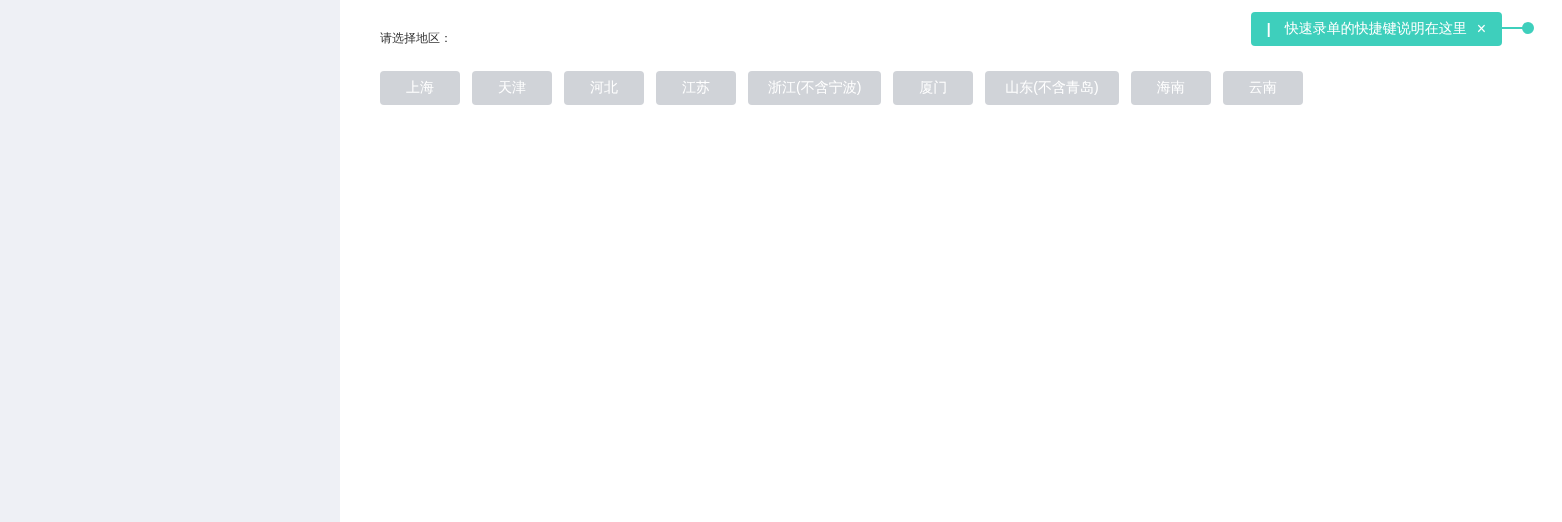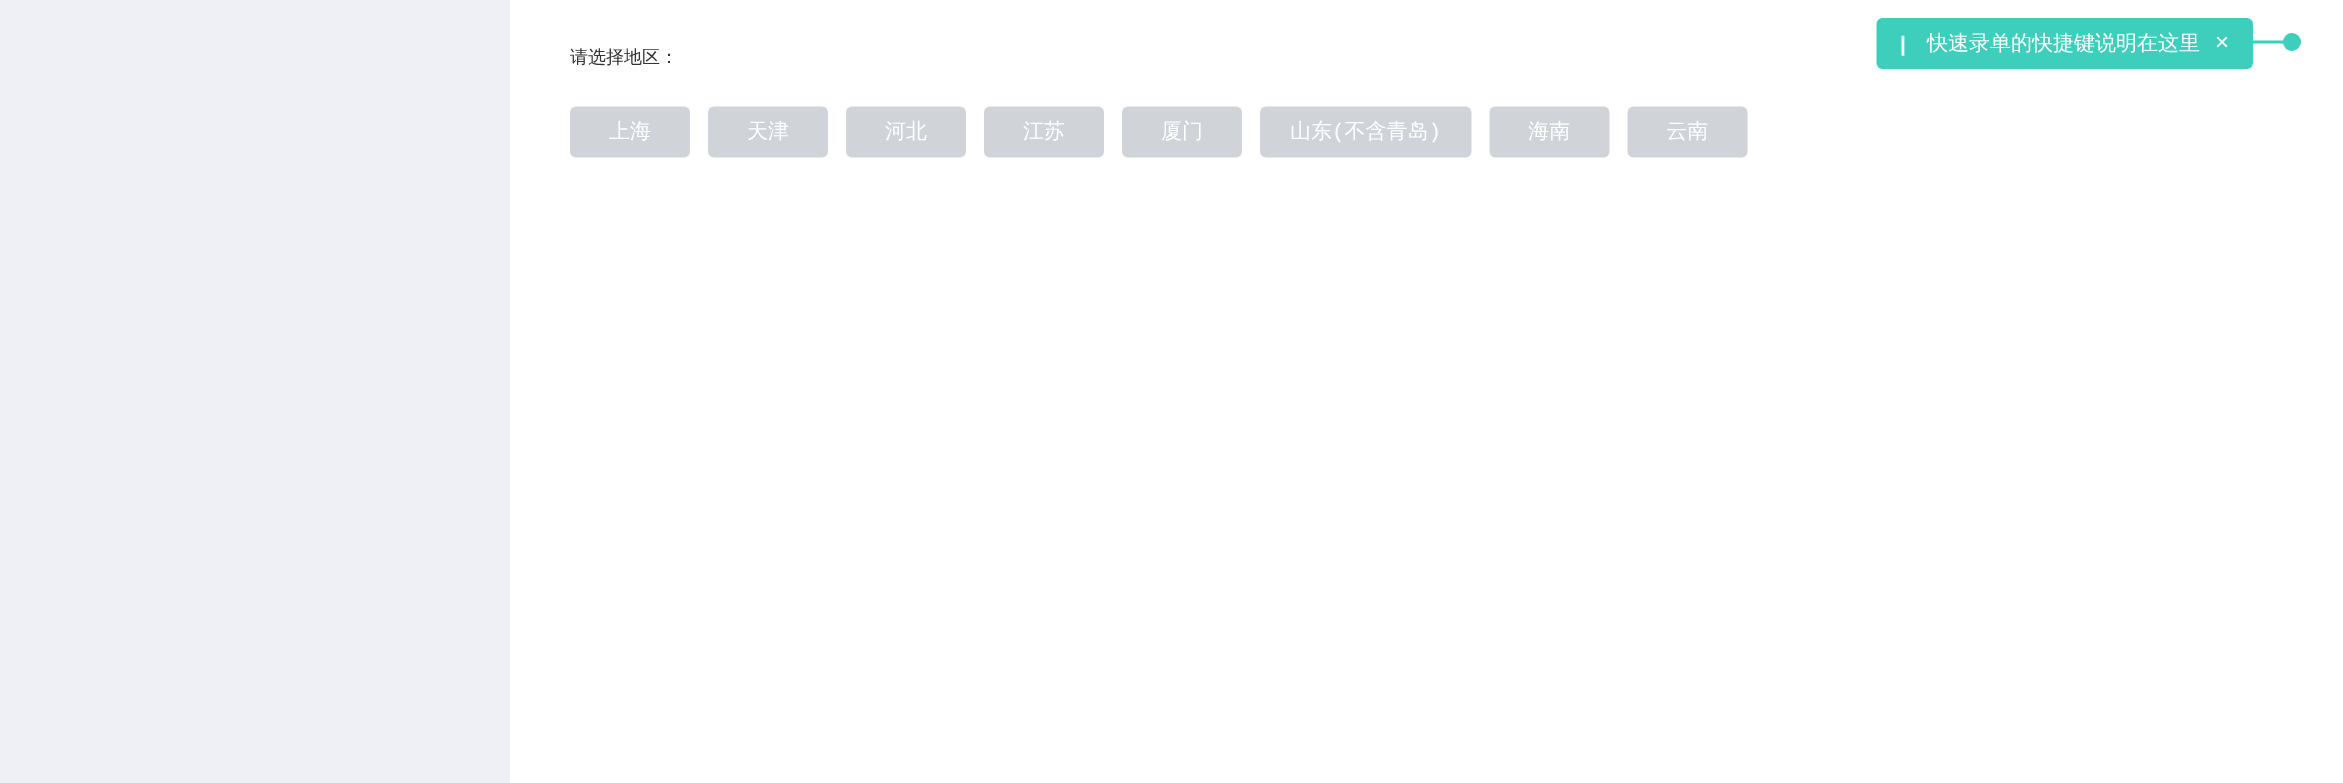--- a/index.html
+++ b/index.html
@@ -52,21 +52,21 @@
     .region-btn {
       background: #d0d3d8;
       color: #fff;
       border: none;
       border-radius: 4px;
       padding: 8px 20px;
       font-size: 14px;
       cursor: pointer;
       min-width: 80px;
       text-align: center;
-      font-family: Liberation Mono, monospace;
+      font-family: Liberation Sans, sans-serif;
     }
 
     
     .tooltip-banner {
       position: absolute;
       top: 12px;
       right: 60px;
       background: #3ecfbc;
       color: #fff;
       padding: 8px 16px;
@@ -121,20 +121,21 @@
 <div class="left-panel"></div>
 
 <div class="main-content">
   <div class="page-title">请选择地区：</div>
 
   <div class="region-buttons">
   <button class="region-btn">上海</button>
       <button class="region-btn">天津</button>
       <button class="region-btn">河北</button>
       <button class="region-btn">江苏</button>
+      <button class="region-btn">浙江(不含宁波)</button>
       <button class="region-btn">厦门</button>
       <button class="region-btn">山东(不含青岛)</button>
       <button class="region-btn">海南</button>
       <button class="region-btn">云南</button>
     </div>
 </div>
 
 <div class="tooltip-banner">
   <span>快速录单的快捷键说明在这里</span>
   <button class="tooltip-close">×</button>

